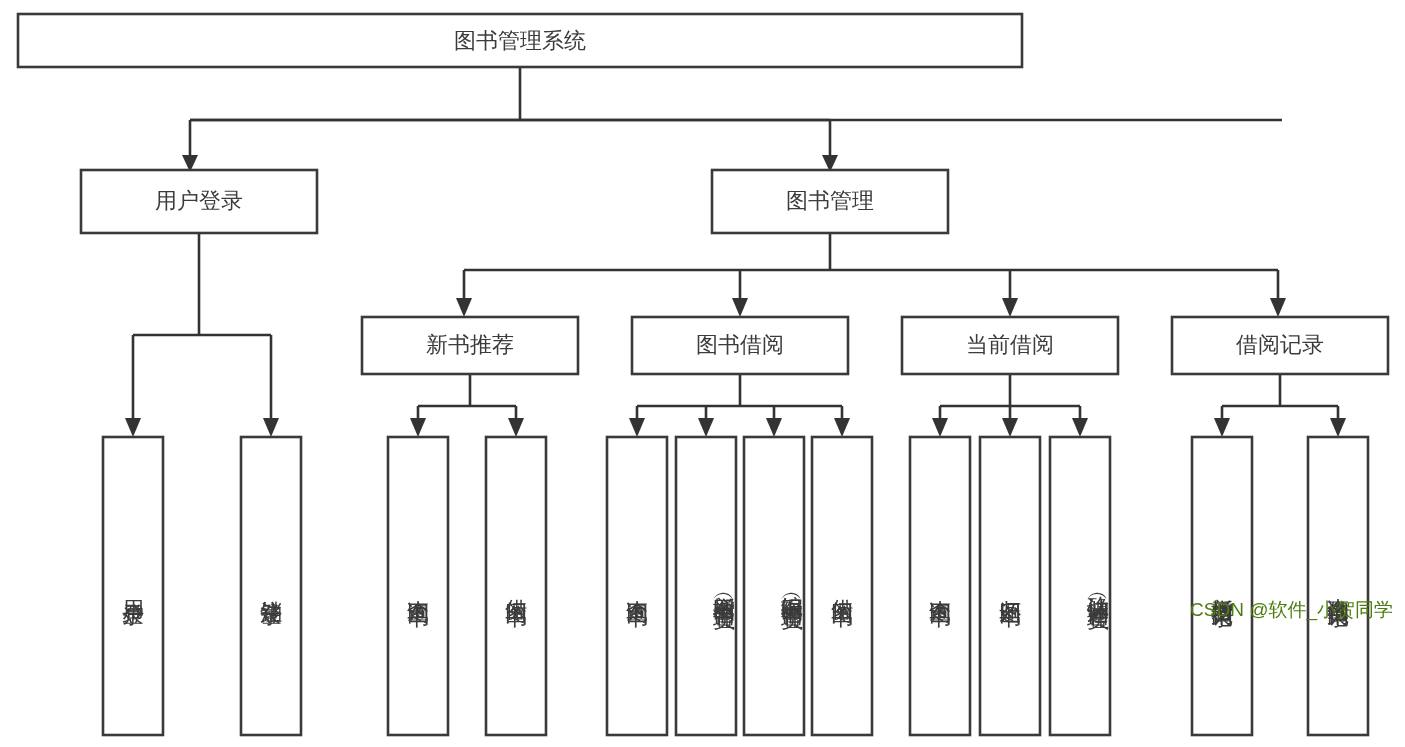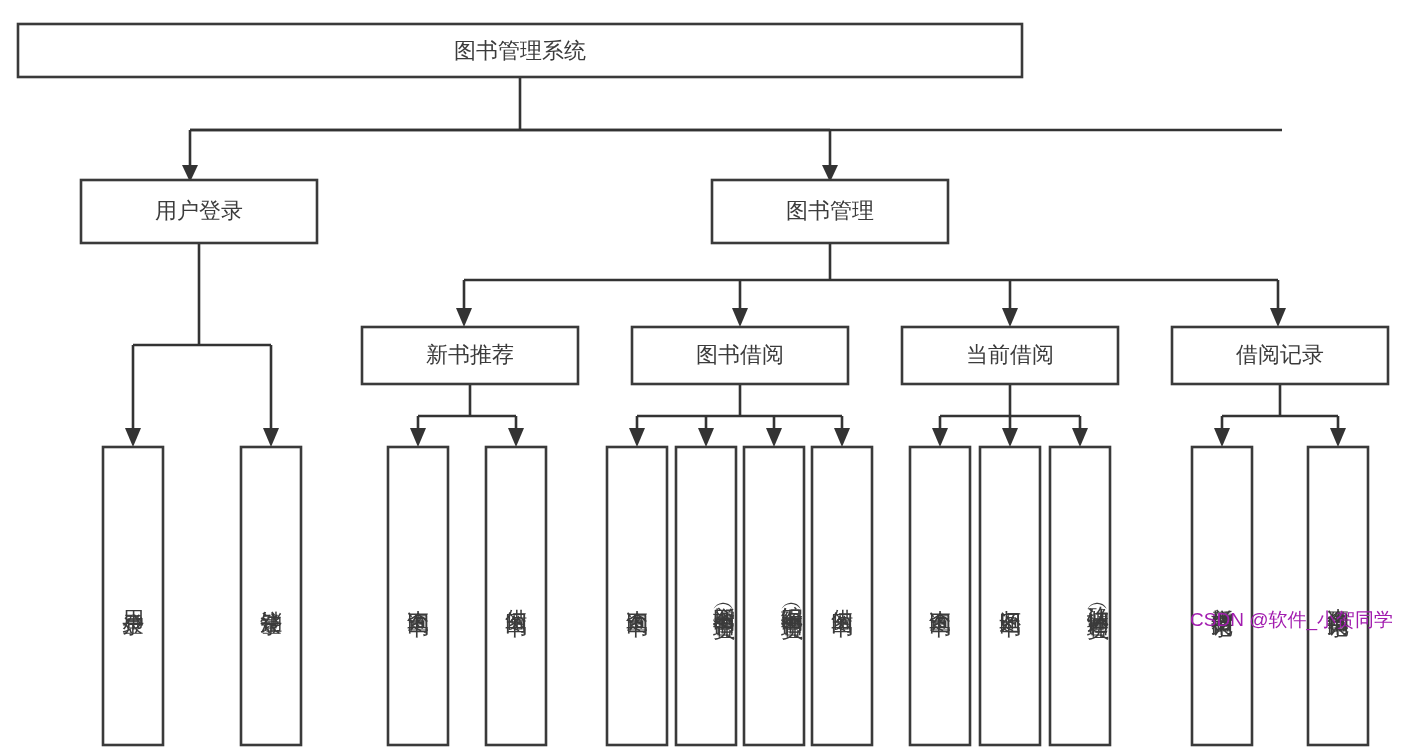--- a/index.html
+++ b/index.html
@@ -10,21 +10,21 @@
   body {
     width: 1405px;
     height: 747px;
     font-family: "Liberation Sans", "DejaVu Sans", sans-serif;
     overflow: hidden;
     position: relative;
   }
   #diagram-root {
     position: absolute;
     left: 0;
-    top: 10px;
+    top: 0;
     width: 1405px;
     height: 629px;
   }
   svg.diagram {
     display: block;
     width: 1405px;
     height: 747px;
   }
   .node-rect {
     fill: #ffffff;
@@ -66,21 +66,21 @@
   }
   .leaf-label.centered {
     align-items: center;
   }
   .watermark {
     position: absolute;
     right: 12px;
     bottom: 6px;
     font-family: "Liberation Sans", "DejaVu Sans", sans-serif;
     font-size: 19px;
-    color: #a21caf;
+    color: #4d7c0f;
     white-space: nowrap;
     user-select: none;
   }
 </style>
 </head>
 <body>
 
 <div id="diagram-root">
 
   <svg class="diagram" viewBox="0 0 1405 747" xmlns="http://www.w3.org/2000/svg">

